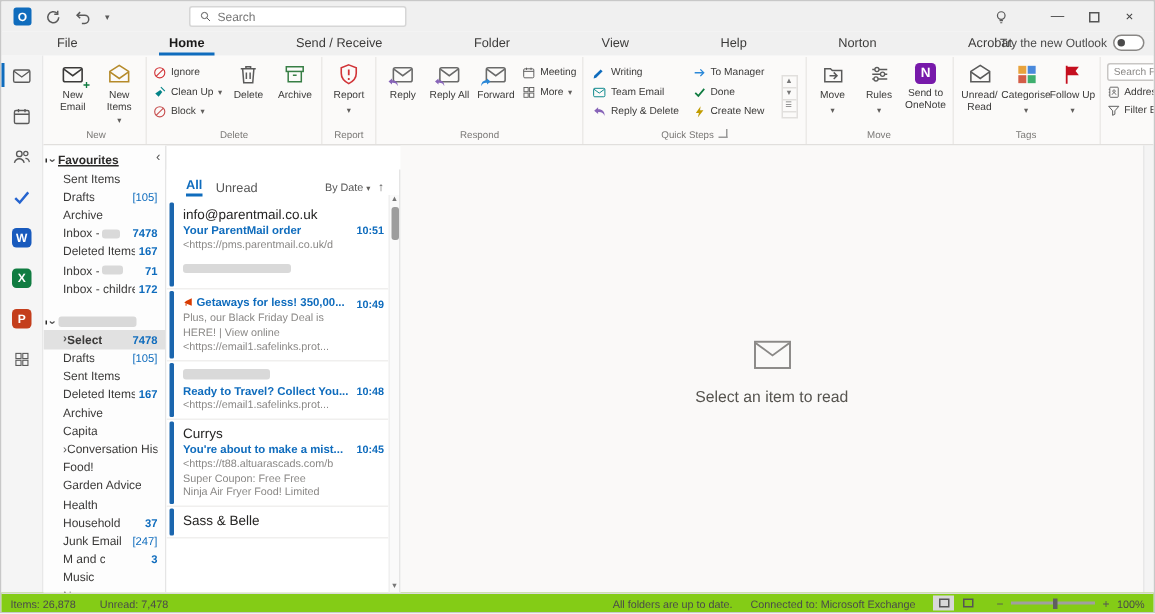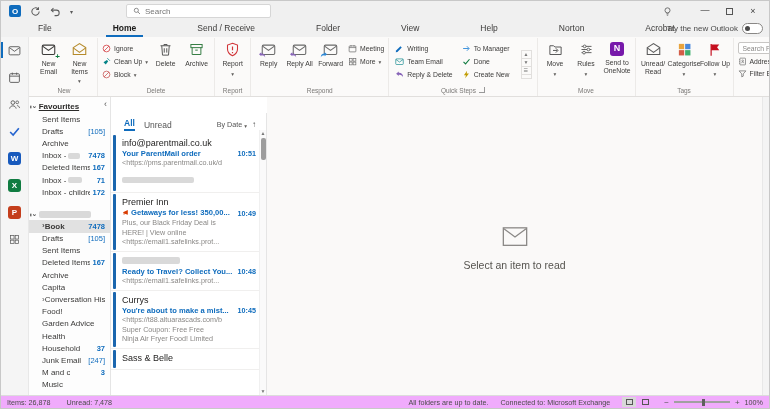--- a/index.html
+++ b/index.html
@@ -102,21 +102,21 @@
   .ls-thumb { width:5px; height:22px; background:#9d9d9d; border-radius:2px; margin-top:1px; }
   .ls-bottom { margin-top:auto; }
 
   
   .reading { flex:1; background:#faf9f8; display:flex; flex-direction:column; align-items:center; justify-content:center; gap:9px; min-width:0; }
   .rp-env { width:34px; height:28px; color:#8a8886; }
   .rp-text { font-size:10.5px; color:#56544f; }
   .edge { width:7px; flex:0 0 auto; background:#f4f4f4; border-left:1px solid #e8e8e8; }
 
   
-  .statusbar { height:13px; background:#f0abfc; border-top:1px solid #dcdcdc; display:flex; align-items:center; font-size:7.2px; color:#4a4a4a; padding:0 6px; gap:16px; flex:0 0 auto;justify-content:center; }
+  .statusbar { height:13px; background:#84cc16; border-top:1px solid #dcdcdc; display:flex; align-items:center; font-size:7.2px; color:#4a4a4a; padding:0 6px; gap:16px; flex:0 0 auto;justify-content:center; }
   .sb-right { margin-left:auto; display:flex; align-items:center; gap:12px; }
   .sb-views { display:flex; gap:2px; }
   .sb-view { width:14px; height:10px; display:flex; align-items:center; justify-content:center; }
   .sb-view.sel { background:#d8d8d8; }
   .sb-view i { display:block; width:7px; height:6px; border:1px solid #555; }
   .sb-zoom { display:flex; align-items:center; gap:5px; }
   .sb-track { width:56px; height:2px; background:#a0a0a0; position:relative; }
   .sb-thumb { position:absolute; left:50%; top:-2.5px; width:3px; height:7px; background:#5f5f5f; }
   .sb-sign { font-size:8px; color:#555; }
 </style>
@@ -612,21 +612,21 @@
             </div>
 
           <div class="fp-gap"></div>
 
           <div class="fp-head">
             <span class="chev-d">›</span>
             <span class="redact" style="width:52px;height:7px"></span>
           </div>
           <div class="fp-row sel">
               <span class="exp chev-r">›</span>
-              <span class="lbl">Book</span>
+              <span class="lbl">Select</span>
               <span class="fp-count">7478</span>
             </div>
           <div class="fp-row">
               <span class="lbl">Drafts</span>
               <span class="fp-count brackets">[105]</span>
             </div>
           <div class="fp-row">
               <span class="lbl">Sent Items</span>
             </div>
           <div class="fp-row">
@@ -688,21 +688,20 @@
               <div class="m-sender">info@parentmail.co.uk</div>
               <div class="m-line">
                   <span class="m-subj">Your ParentMail order</span>
                   <span class="m-time">10:51</span>
                 </div>
               <div class="m-prev">&lt;https://pms.parentmail.co.uk/d</div>
               <div style="padding-top:2px"><span class="redact" style="width:72px;height:6px"></span></div>
             </div>
 
             <div class="msg">
-              <div class="m-sender">Premier Inn</div>
               <div class="m-line">
                   <span class="m-subj">
                     <svg class="s-ic" style="color:#d83b01">
                       <use href="#i-mega"></use>
                     </svg>
                     <span>Getaways for less! 350,00...</span>
                   </span>
                   <span class="m-time">10:49</span>
                 </div>
               <div class="m-prev">Plus, our Black Friday Deal is</div>

